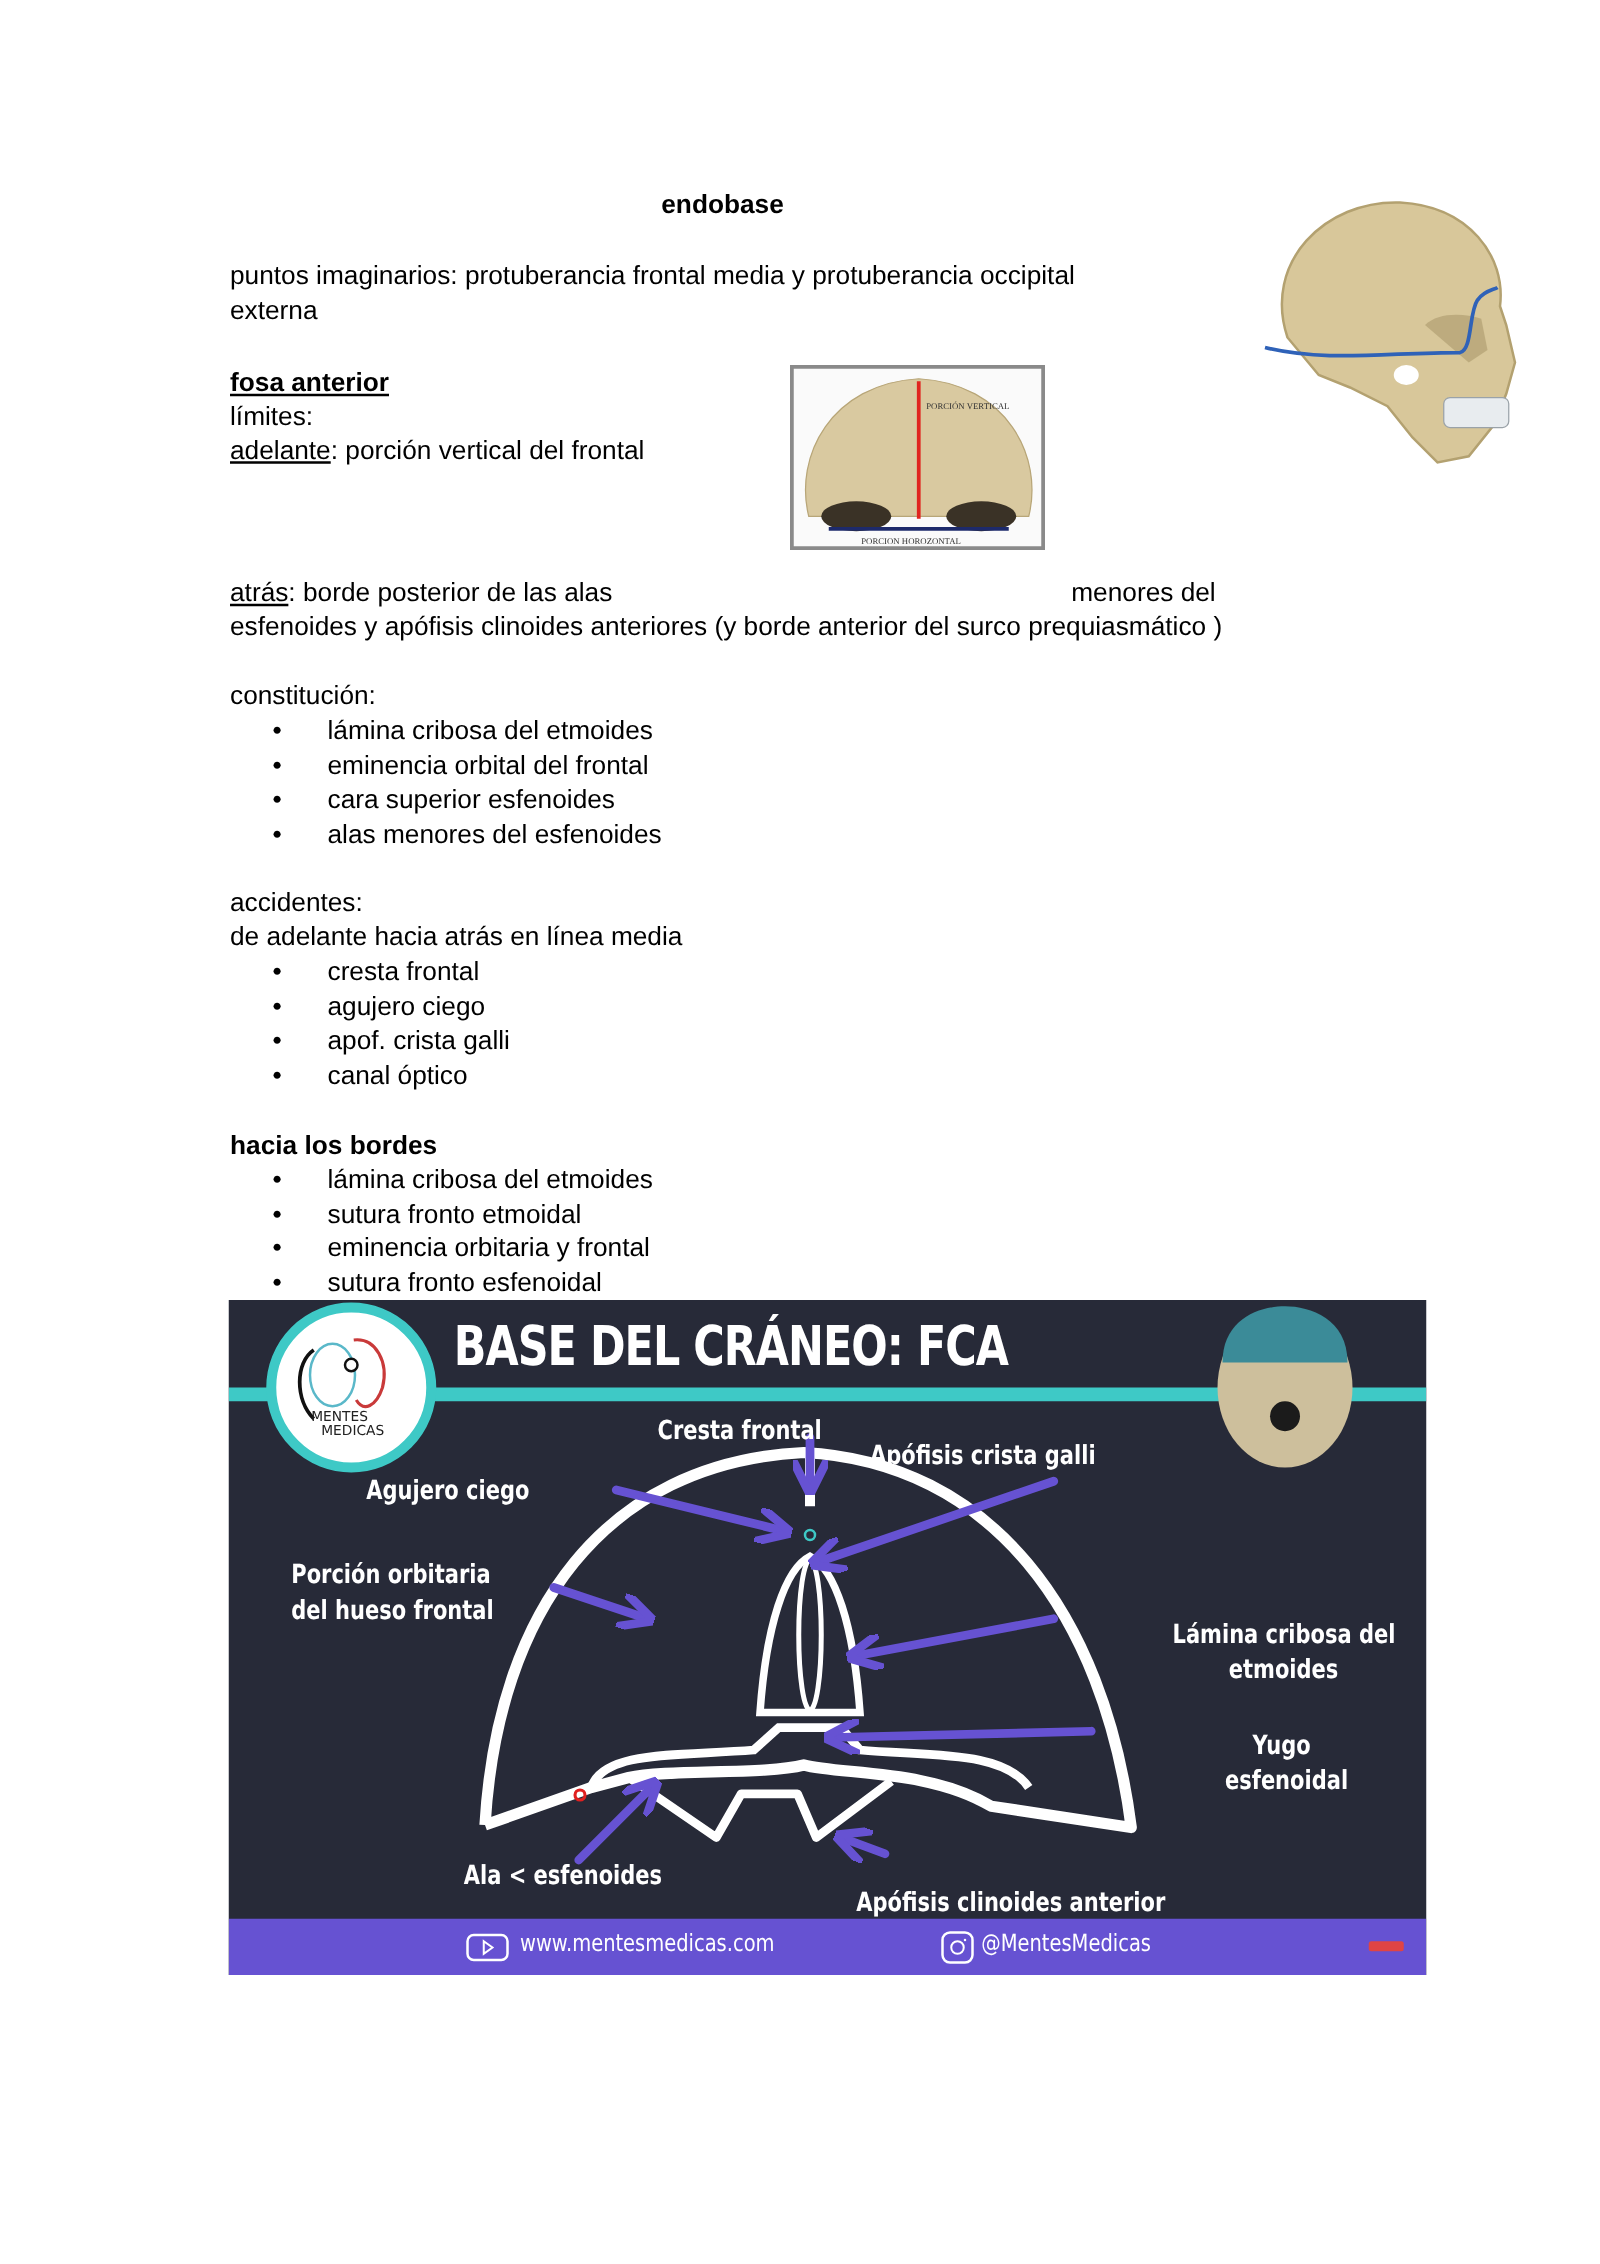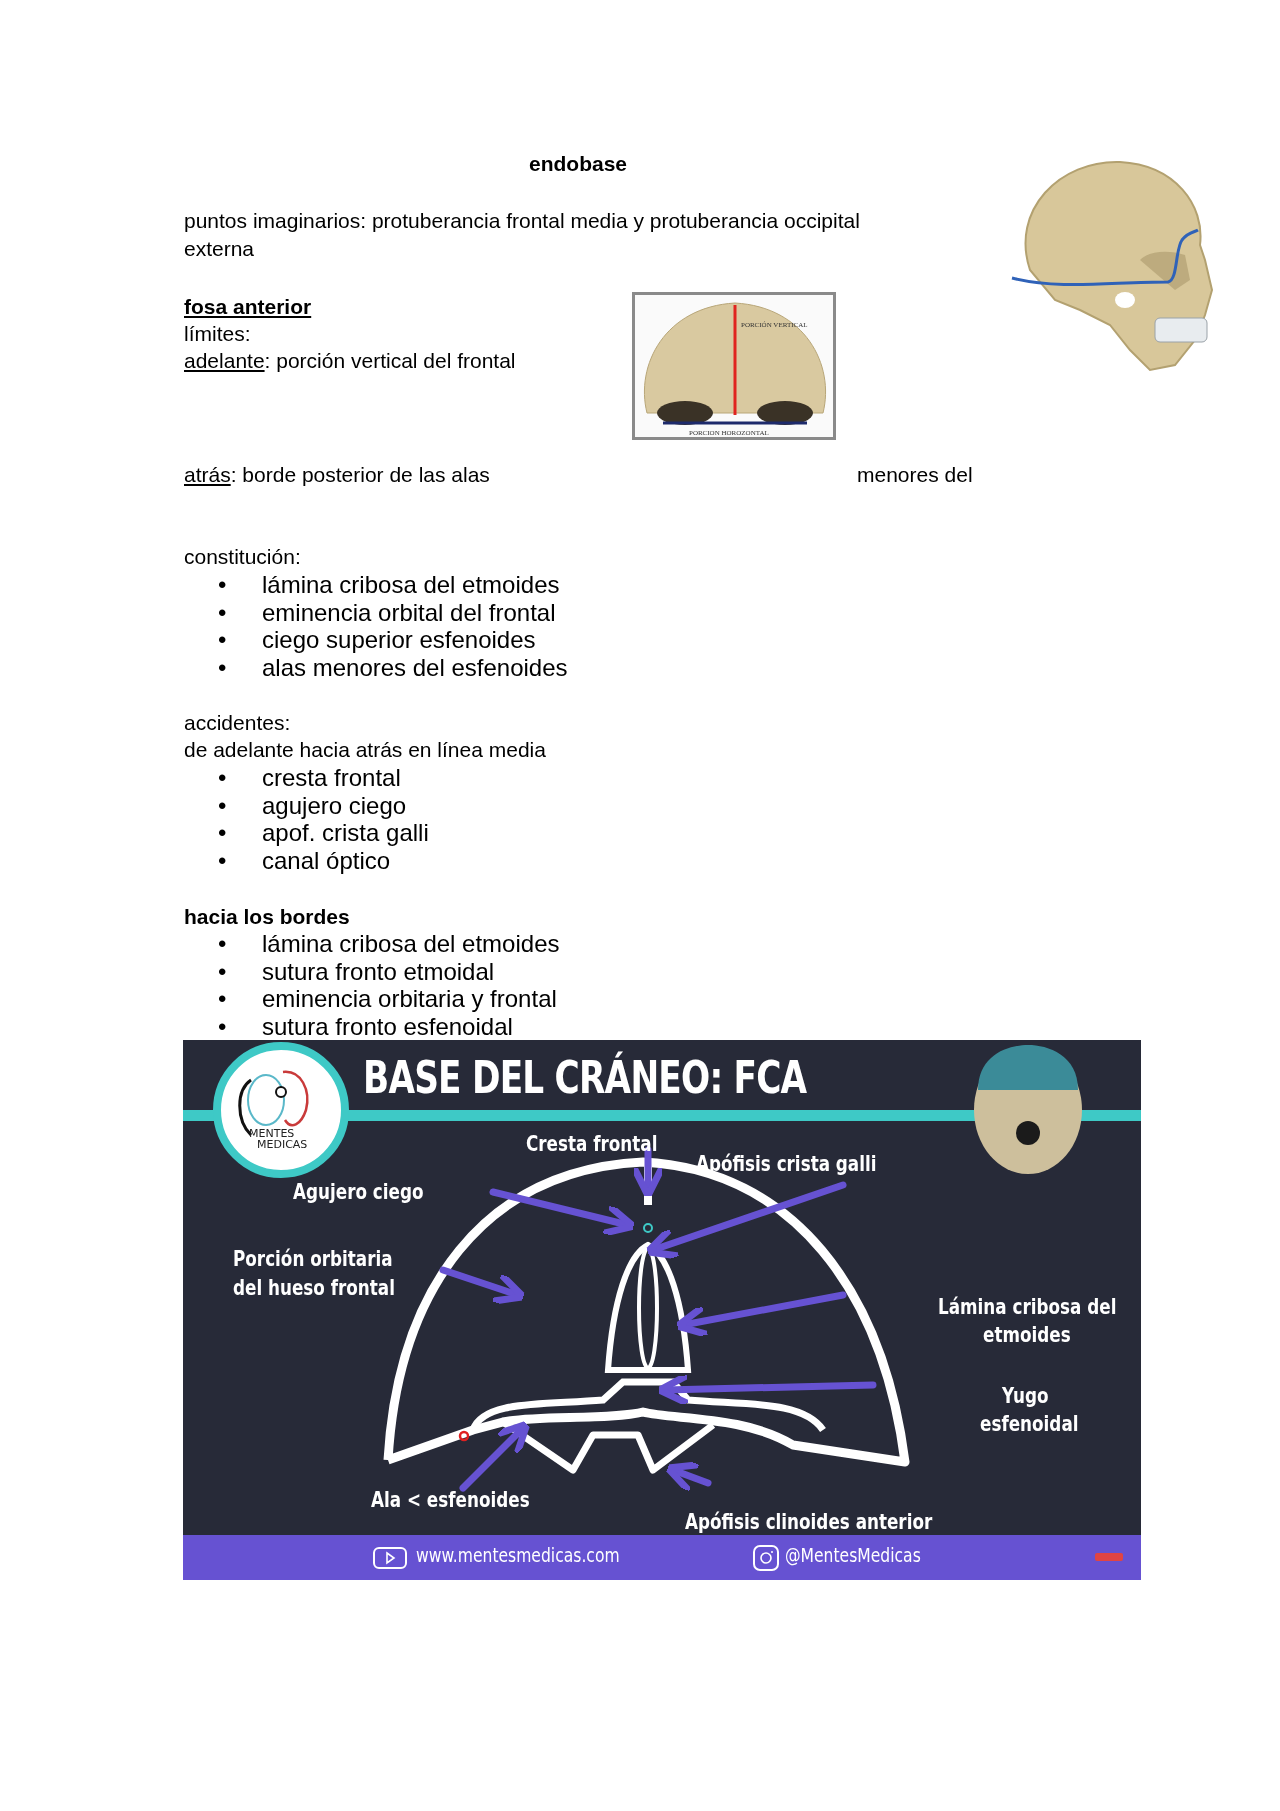--- a/index.html
+++ b/index.html
@@ -3,21 +3,21 @@
 <meta charset="utf-8">
 <style>
   html, body { margin: 0; padding: 0; background: #ffffff; }
   body { width: 1280px; height: 1811px; position: relative; overflow: hidden;
          font-family: "Liberation Sans", sans-serif; color: #000; }
   .page { position: absolute; left: 0; top: 0; width: 1280px; height: 1343px; }
   .txt { position: absolute; font-size: 21px; line-height: 27px; white-space: nowrap; }
   .title { font-weight: bold; }
   .u { text-decoration: underline; }
   .bold { font-weight: bold; }
-  ul.bl { position: absolute; margin: 0; padding: 0; list-style: none; font-size: 24px; line-height: 27.5px; }
+  ul.bl { position: absolute; margin: 0; padding: 0; list-style: none; font-size: 21px; line-height: 27.5px; }
   ul.bl li { position: relative; padding-left: 78px; white-space: nowrap; }
   ul.bl li::before { content: "•"; position: absolute; left: 34px; }
 
   
   .skull-side { position: absolute; left: 1000px; top: 150px; width: 215px; height: 225px; }
   
   .frontal { position: absolute; left: 632px; top: 292px; width: 204px; height: 148px;
              border: 3px solid #8a8a8a; background: #fafafa; box-sizing: border-box; text-align: center; }
 
   
@@ -77,26 +77,27 @@
       <line x1="28" y1="128" x2="172" y2="128" stroke="#1d2a6b" stroke-width="3"></line>
       <text x="106" y="32" font-size="7" font-family="Liberation Serif, serif" fill="#333">PORCIÓN VERTICAL</text>
       <text x="54" y="140" font-size="7" font-family="Liberation Serif, serif" fill="#333">PORCION HOROZONTAL</text>
     </svg>
   </div>
 
   <div class="txt" style="left:184px; top:461px;">
     <span class="u">atrás</span><span>: borde posterior de las alas</span>
   </div>
   <div class="txt" style="left:857px; top:461px;">menores del</div>
+  <div class="txt" style="left:184px; top:488px;">esfenoides y apófisis clinoides anteriores (y borde anterior del surco prequiasmático )</div>
 
   <div class="txt" style="left:184px; top:543px;">constitución:</div>
   <ul class="bl" style="left:184px; top:571px;">
     <li> lámina cribosa del etmoides</li>
     <li>eminencia orbital del frontal</li>
-    <li>ciego superior esfenoides</li>
+    <li>cara superior esfenoides</li>
     <li>alas menores del esfenoides</li>
   </ul>
 
   <div class="txt" style="left:184px; top:709px;">accidentes:</div>
   <div class="txt" style="left:184px; top:736px;">de adelante hacia atrás en línea media</div>
   <ul class="bl" style="left:184px; top:764px;">
     <li>cresta frontal</li>
     <li>agujero ciego</li>
     <li>apof. crista galli</li>
     <li>canal óptico</li>

